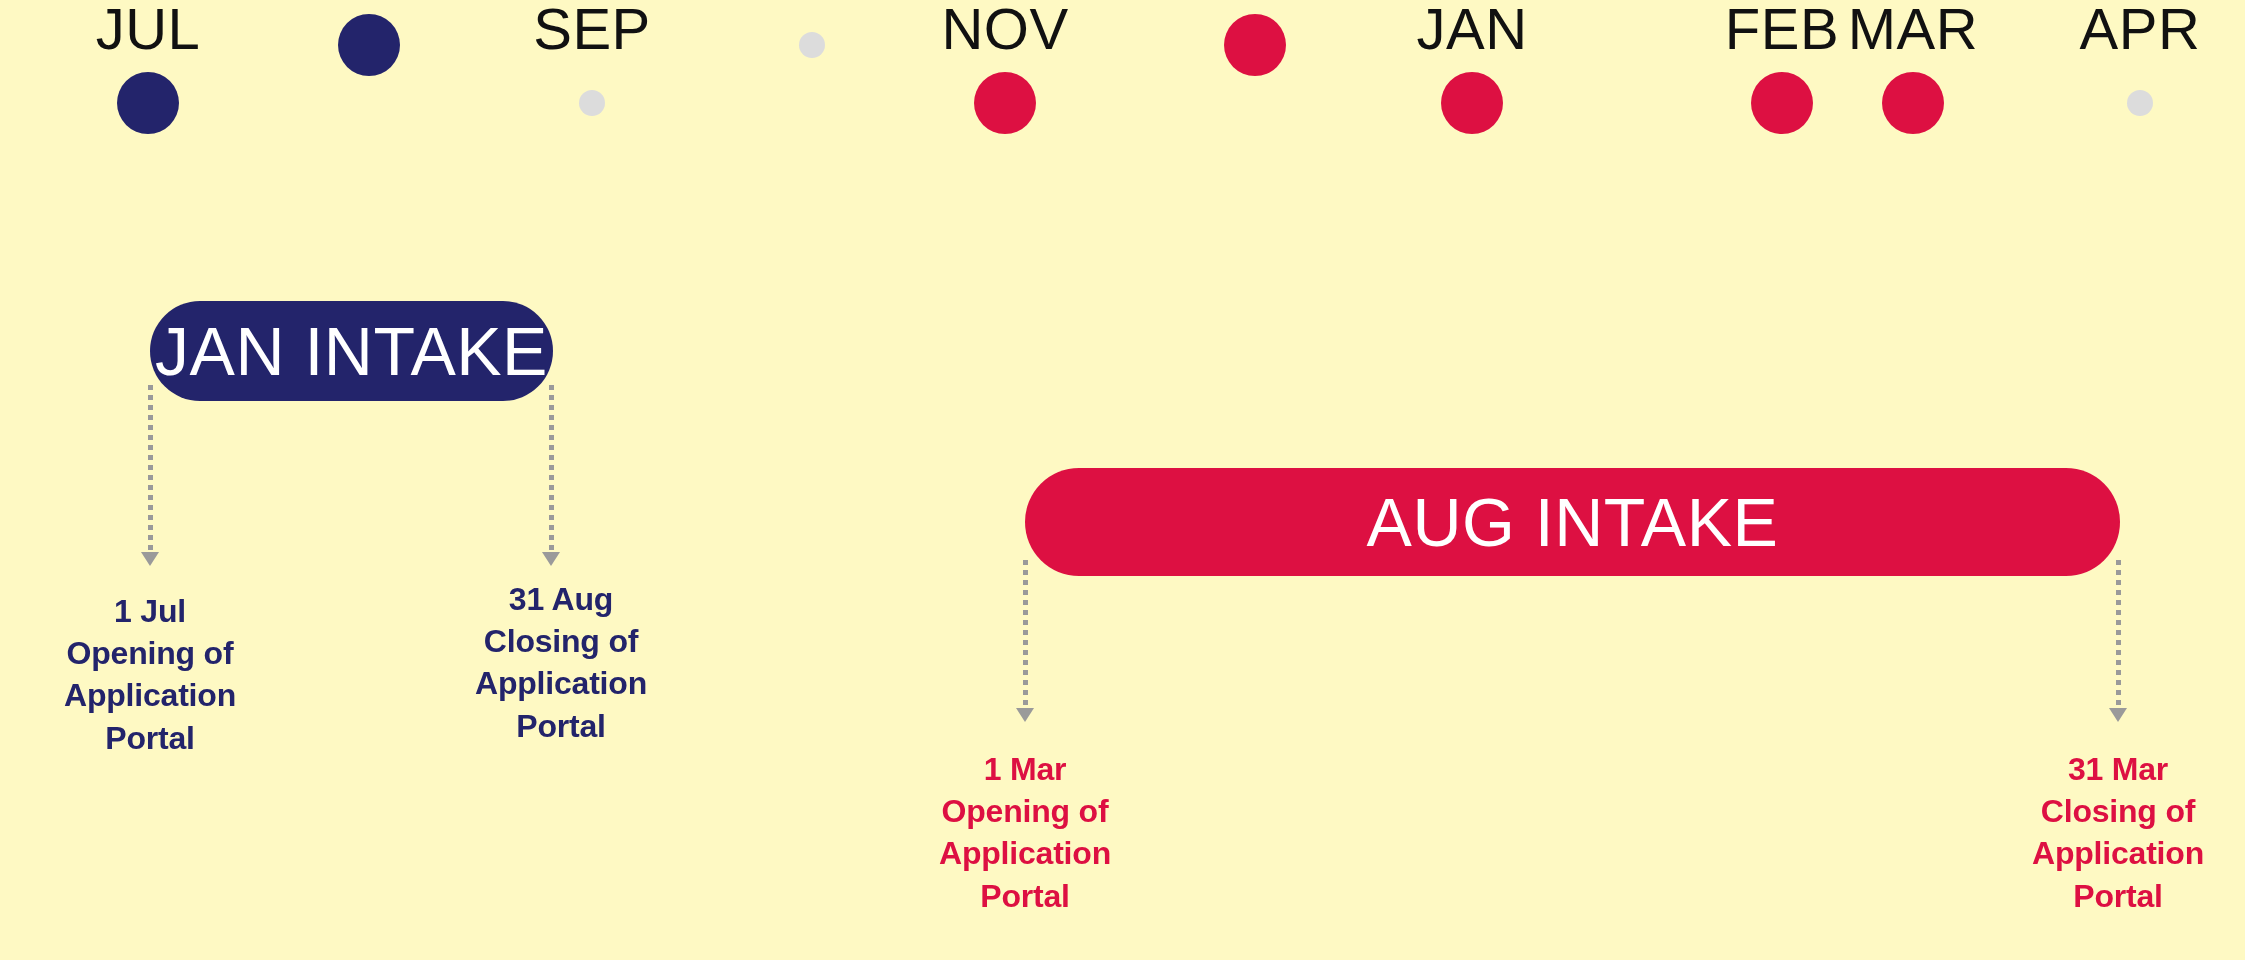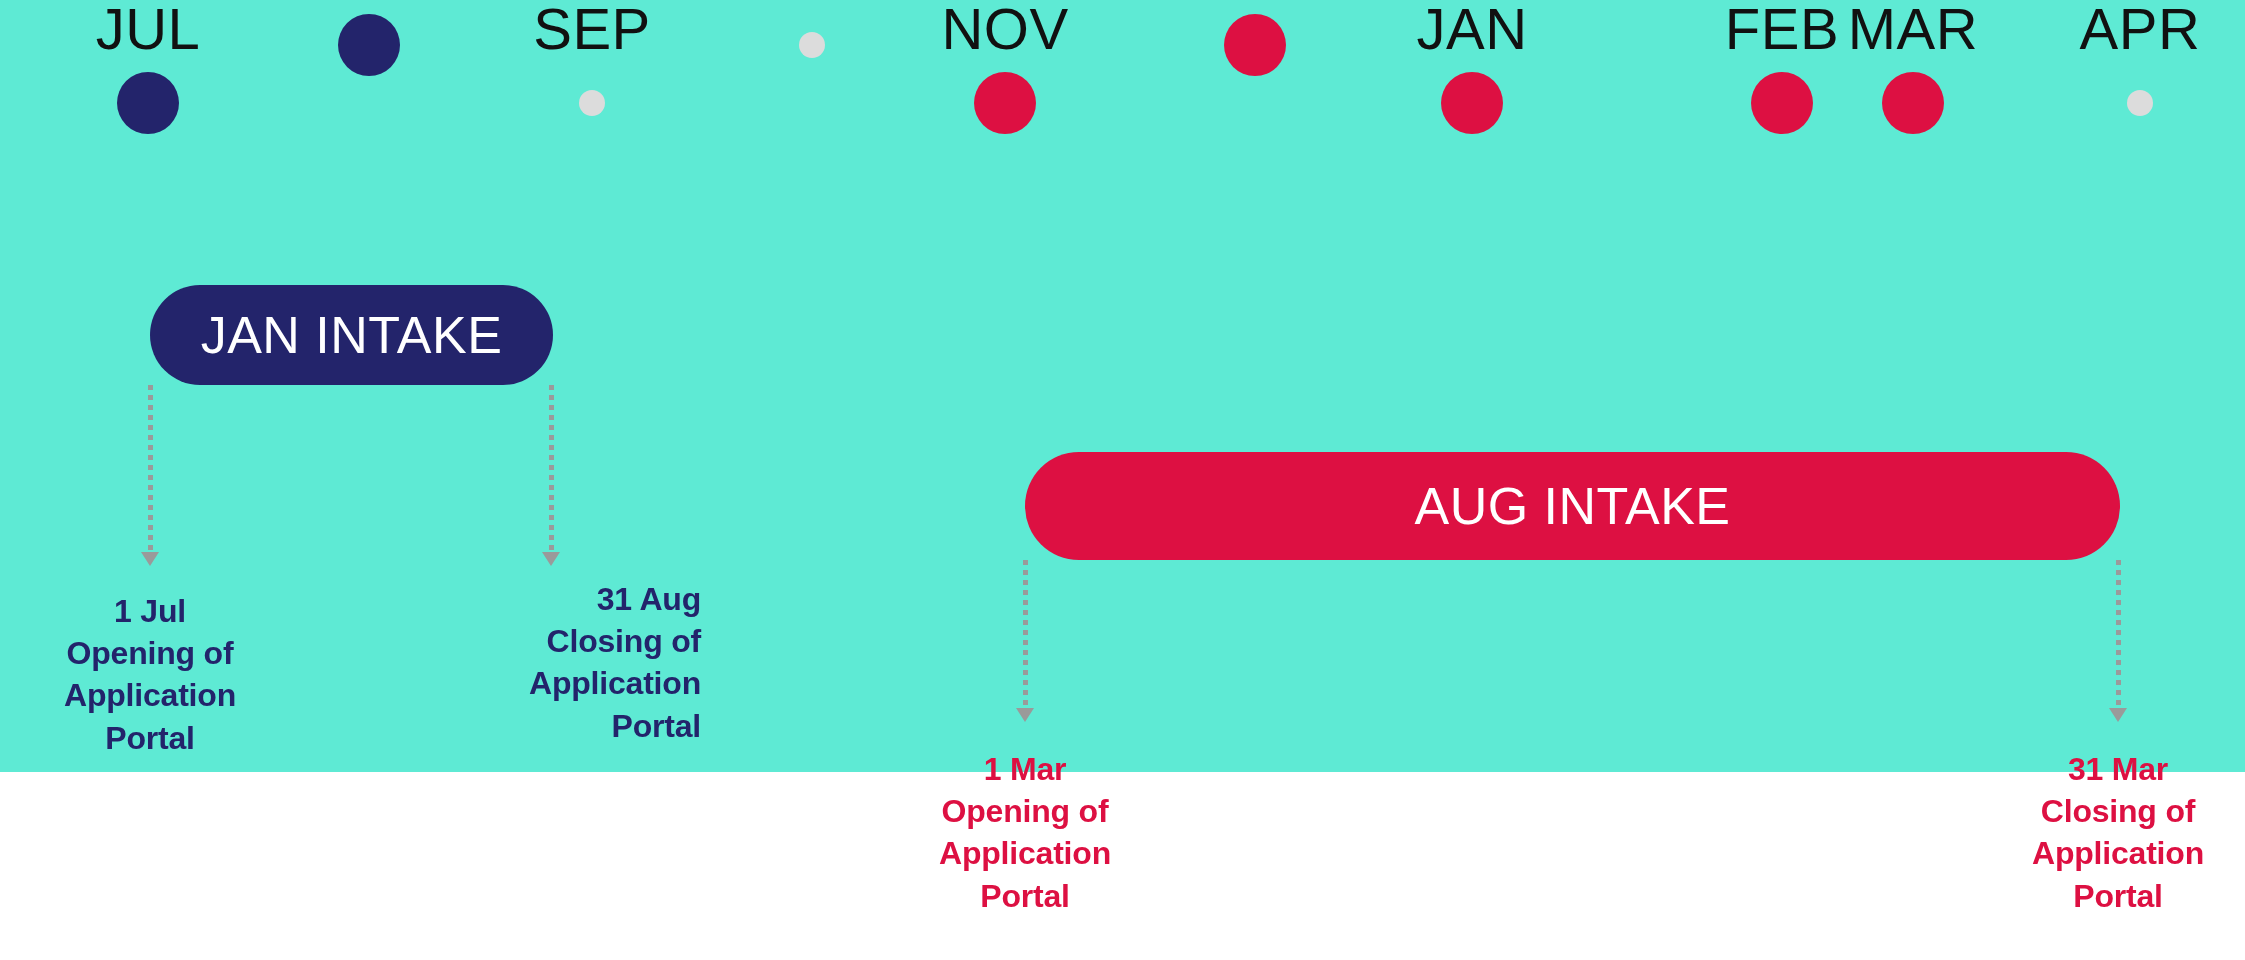--- a/index.html
+++ b/index.html
@@ -5,22 +5,22 @@
   * { margin:0; padding:0; box-sizing:border-box; }
   html, body {
     width:2245px; height:960px;
     background:#ffffff;
     font-family:"Liberation Sans", sans-serif;
     overflow:hidden;
   }
   #stage {
     position:relative;
     width:2245px;
-    height:772px;
-    background:#5eead4;
+    height:960px;
+    background:#fef9c3;
   }
 
   
   .month {
     position:absolute;
     top:0;
     width:220px;
     text-align:center;
   }
   .month-label {
@@ -46,25 +46,26 @@
   .dot.small { width:26px; height:26px; }
 
   
   .pill {
     position:absolute;
     border-radius:999px;
     display:flex;
     align-items:center;
     justify-content:center;
     color:#ffffff;
-    font-size:52px;
+    font-size:68px;
     font-weight:400;
     letter-spacing:0.5px;
     font-family:"Liberation Sans", sans-serif;
     white-space:nowrap;
+    margin-top:16px;
   }
 
   
   .connector {
     position:absolute;
     width:5px;
     background-image:linear-gradient(to bottom,#9a9a9a 0,#9a9a9a 5px,transparent 5px,transparent 10px);
     background-size:5px 10px;
     background-repeat:repeat-y;
   }
@@ -161,21 +162,21 @@
       <div class="connector" style="left: 148px; top: 385px; height: 167px;"></div>
       <div class="arrowhead" style="left: 141px; top: 552px;"></div>
       <div class="caption" style="left: 0px; top: 590px; color: rgb(35, 36, 107);">
         <span class="line">1 Jul</span>
         <span class="line">Opening of</span>
         <span class="line">Application</span>
         <span class="line">Portal</span>
       </div>
       <div class="connector" style="left: 549px; top: 385px; height: 167px;"></div>
       <div class="arrowhead" style="left: 542px; top: 552px;"></div>
-      <div class="caption" style="left: 401px; top: 578px; color: rgb(35, 36, 107); text-align: right;">
+      <div class="caption" style="left: 411px; top: 578px; color: rgb(35, 36, 107);">
         <span class="line">31 Aug</span>
         <span class="line">Closing of</span>
         <span class="line">Application</span>
         <span class="line">Portal</span>
       </div>
       <div class="pill" style="left: 1025px; top: 452px; width: 1095px; height: 108px; background: rgb(221, 16, 66);">
         <span>AUG INTAKE</span>
       </div>
       <div class="connector" style="left: 1023px; top: 560px; height: 148px;"></div>
       <div class="arrowhead" style="left: 1016px; top: 708px;"></div>

